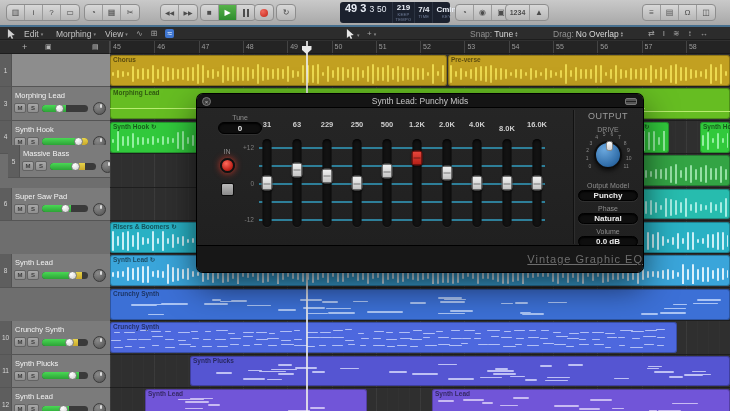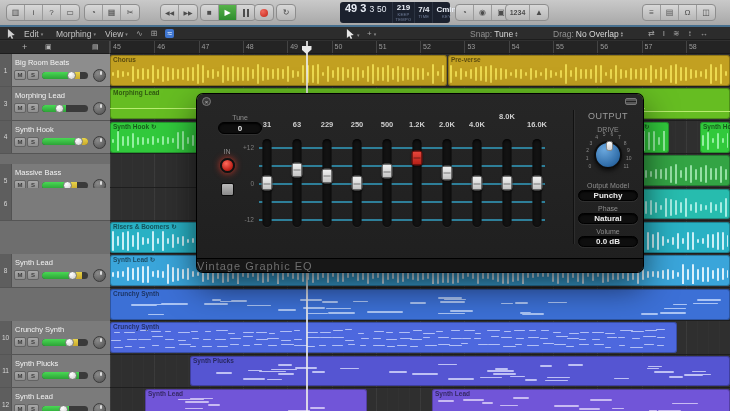--- a/index.html
+++ b/index.html
@@ -115,23 +115,23 @@
   .eq-handle.red { background:linear-gradient(#e8473c,#b51f17); border-color:#7c0f0a; }
   .eq-handle::after { content:""; position:absolute; left:1px; right:1px; top:6.5px; height:1px; background:rgba(0,0,0,.45); }
   #pl-sep { position:absolute; left:376px; top:16px; width:1px; height:134px; background:#111;
     box-shadow:1px 0 0 rgba(255,255,255,.06); }
   #knob { position:absolute; left:397px; top:47px; width:28px; height:28px; border-radius:50%;
     background:radial-gradient(circle at 35% 28%,#6aa7dd,#2f6ca8 70%,#1d4a78);
     border:2px solid #0d0d0d; box-shadow:0 2px 4px rgba(0,0,0,.6); }
   #knob::after { content:""; position:absolute; left:10px; top:-2px; width:5px; height:8px; border-radius:2.5px;
     background:linear-gradient(#fff,#cfcfcf); border:1px solid #888; }
   .knob-tick { position:absolute; color:#8a8a8a; font-size:5px; transform:translate(-50%,-50%); }
-  #pl-footer { position:absolute; left:0; bottom:0; width:100%; height:14px; background:#171717;
-    border-radius:0 0 6px 6px; border-top:1px solid #000; display:flex; align-items:center; justify-content:flex-start;
-    font-size:11px; color:#6e6e6e; letter-spacing:1px; }
+  #pl-footer { position:absolute; left:0; bottom:0; width:100%; height:27px; background:#171717;
+    border-radius:0 0 6px 6px; border-top:1px solid #000; display:flex; align-items:center; justify-content:flex-end;
+    font-size:11px; color:#6e6e6e; letter-spacing:1px;text-decoration:underline; }
   .svg-cursor { width:9px; height:11px; }
 </style>
 </head>
 <body>
 
 <div id="app">
 
   <div id="topbar">
     <div class="tb-group" style="left:6px;" id="tb-left1">
         <div class="tb-btn">▥</div>
@@ -283,31 +283,20 @@
       <span class="ruler-num" style="left: 401.7px;">54</span>
       <span class="ruler-num" style="left: 446px;">55</span>
       <span class="ruler-num" style="left: 490.3px;">56</span>
       <span class="ruler-num" style="left: 534.6px;">57</span>
       <span class="ruler-num" style="left: 578.9px;">58</span>
     </div>
 
   <div id="headers">
       <div class="trk sel" style="top: 0px; height: 33.4px;">
         <div class="trk-num">1</div>
-        <div class="trk-body">
-          <div class="trk-name">Big Room Beats</div>
-          <div class="ms" style="left: 2px;">M</div>
-          <div class="ms" style="left: 15px;">S</div>
-          <div class="slider">
-            <div class="fill" style="width: 76%;"></div>
-            <div class="hot" style="left: 70%;"></div>
-            <div class="knob" style="left: calc(62% - 4px);"></div>
-          </div>
-          <div class="pan"></div>
-        </div>
       </div>
       <div class="trk" style="top: 33.4px; height: 33.4px;">
         <div class="trk-num">3</div>
         <div class="trk-body">
           <div class="trk-name">Morphing Lead</div>
           <div class="ms" style="left: 2px;">M</div>
           <div class="ms" style="left: 15px;">S</div>
           <div class="slider">
             <div class="fill" style="width: 52%;"></div>
             <div class="knob" style="left: calc(38% - 4px);"></div>
@@ -322,36 +311,46 @@
           <div class="ms" style="left: 2px;">M</div>
           <div class="ms" style="left: 15px;">S</div>
           <div class="slider">
             <div class="fill" style="width: 92%;"></div>
             <div class="hot" style="left: 86%;"></div>
             <div class="knob" style="left: calc(78% - 4px);"></div>
           </div>
           <div class="pan"></div>
         </div>
       </div>
-      <div class="trk" style="top: 110px; height: 33.4px;">
+      <div class="trk" style="top: 91px; height: 33.4px; margin-left: 8px;">
         <div class="trk-num">5</div>
         <div class="trk-body">
           <div class="trk-name">Massive Bass</div>
           <div class="ms" style="left: 2px;">M</div>
           <div class="ms" style="left: 15px;">S</div>
           <div class="slider">
             <div class="fill" style="width: 69%;"></div>
             <div class="hot" style="left: 63%;"></div>
             <div class="knob" style="left: calc(55% - 4px);"></div>
           </div>
           <div class="pan"></div>
         </div>
       </div>
       <div class="trk" style="top: 133.6px; height: 33.4px;">
         <div class="trk-num">6</div>
+        <div class="trk-body">
+          <div class="trk-name">Super Saw Pad</div>
+          <div class="ms" style="left: 2px;">M</div>
+          <div class="ms" style="left: 15px;">S</div>
+          <div class="slider">
+            <div class="fill" style="width: 64%;"></div>
+            <div class="knob" style="left: calc(50% - 4px);"></div>
+          </div>
+          <div class="pan"></div>
+        </div>
       </div>
       <div class="trk" style="top: 200.4px; height: 33.4px;">
         <div class="trk-num">8</div>
         <div class="trk-body">
           <div class="trk-name">Synth Lead</div>
           <div class="ms" style="left: 2px;">M</div>
           <div class="ms" style="left: 15px;">S</div>
           <div class="slider">
             <div class="fill" style="width: 79%;"></div>
             <div class="hot" style="left: 73%;"></div>
@@ -1304,20 +1303,23 @@
         <div class="dash" style="background: rgb(200, 186, 242); left: 226.402px; top: 21.0558px; width: 22.4066px;"></div>
         <div class="dash" style="background: rgb(200, 186, 242); left: 146.593px; top: 19.1948px; width: 20.9333px;"></div>
         <div class="dash" style="background: rgb(200, 186, 242); left: 121.65px; top: 16.2819px; width: 25.1166px;"></div>
       </div>
     </div>
 
   <div id="playhead" style="left: 306px; top: 41px; height: 370px;"></div>
   <div id="ph-marker" style="left: 301.5px; top: 46px;"></div>
 
   <div id="plugin">
+    <div id="pl-title">
+      <span>Synth Lead: Punchy Mids</span>
+    </div>
     <div id="pl-close">×</div>
     <div id="pl-link"></div>
 
     <span class="pl-lab" style="left:43px;top:23px;">Tune</span>
     <div class="pl-pill" style="left:21px;top:28px;width:44px;height:12px;">
       <span>0</span>
     </div>
     <span class="pl-lab" style="left:30px;top:57px;">IN</span>
     <div id="pl-led"></div>
     <div id="pl-sq"></div>
@@ -1371,21 +1373,21 @@
       <div class="eq-handle" style="left: 190px; top: 77px;"></div>
       <span class="eq-freq" style="left: 220px; top: 30px;">1.2K</span>
       <div class="eq-track" style="left: 220px; top: 45px;"></div>
       <div class="eq-handle red" style="left: 220px; top: 63.5px;"></div>
       <span class="eq-freq" style="left: 250px; top: 30px;">2.0K</span>
       <div class="eq-track" style="left: 250px; top: 45px;"></div>
       <div class="eq-handle" style="left: 250px; top: 78.5px;"></div>
       <span class="eq-freq" style="left: 280px; top: 30px;">4.0K</span>
       <div class="eq-track" style="left: 280px; top: 45px;"></div>
       <div class="eq-handle" style="left: 280px; top: 89px;"></div>
-      <span class="eq-freq" style="left: 310px; top: 22px;">8.0K</span>
+      <span class="eq-freq" style="left: 310px; top: 34px;">8.0K</span>
       <div class="eq-track" style="left: 310px; top: 45px;"></div>
       <div class="eq-handle" style="left: 310px; top: 89px;"></div>
       <span class="eq-freq" style="left: 340px; top: 30px;">16.0K</span>
       <div class="eq-track" style="left: 340px; top: 45px;"></div>
       <div class="eq-handle" style="left: 340px; top: 89px;"></div>
       <span class="knob-tick" style="left: 392.813px; top: 71.5px;">0</span>
       <span class="knob-tick" style="left: 390.214px; top: 63.9886px;">1</span>
       <span class="knob-tick" style="left: 390.592px; top: 56.0491px;">2</span>
       <span class="knob-tick" style="left: 393.894px; top: 48.8188px;">3</span>
       <span class="knob-tick" style="left: 399.647px; top: 43.3337px;">4</span>

